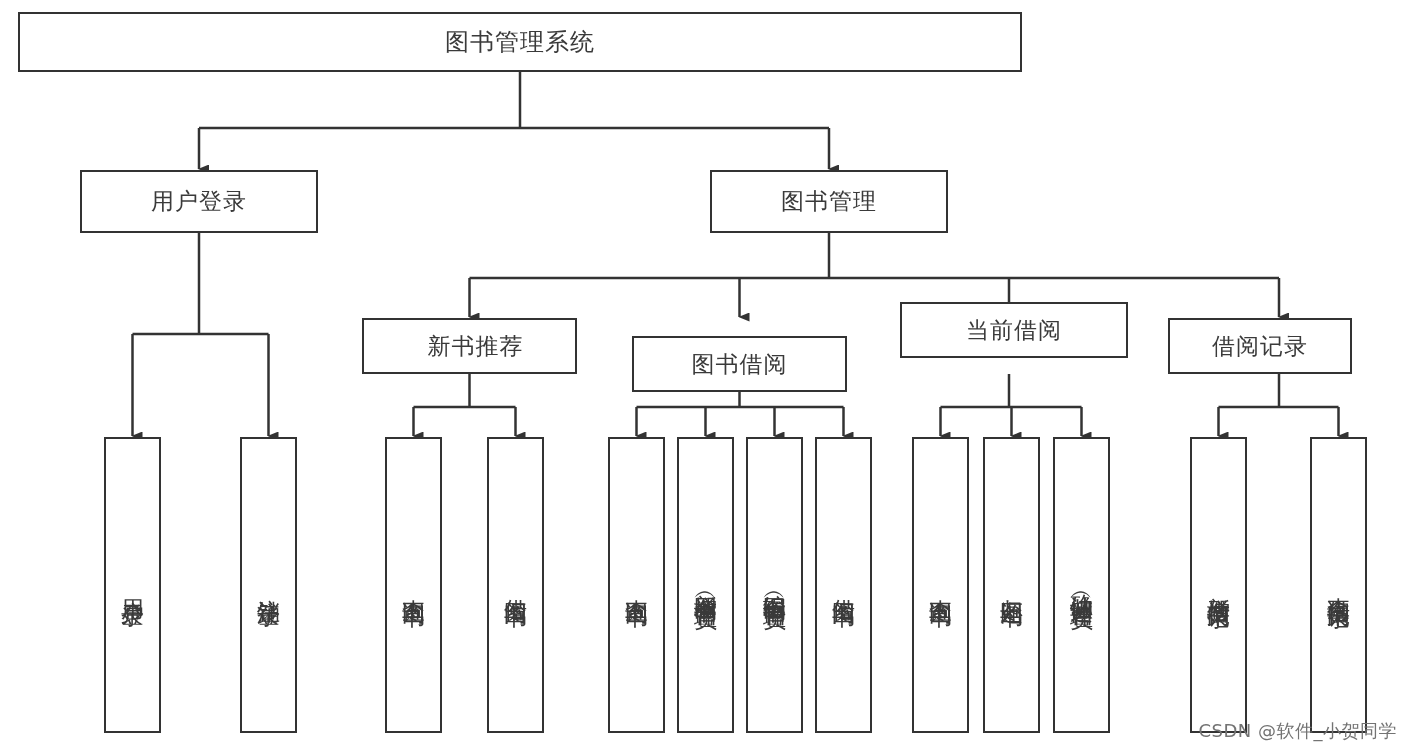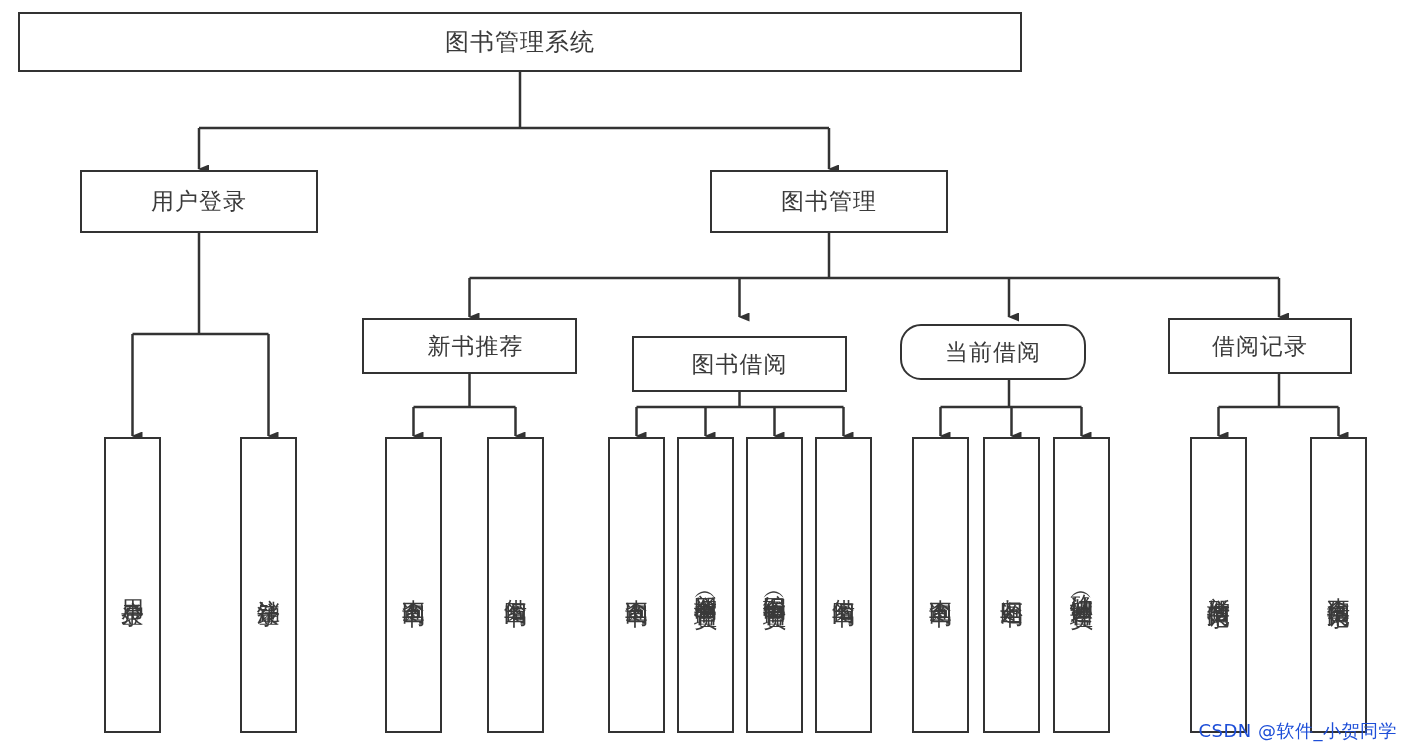--- a/index.html
+++ b/index.html
@@ -59,21 +59,21 @@
     white-space: nowrap;
   }
   .node.root-node {
     font-size: 24px;
   }
   #watermark {
     position: absolute;
     right: 8px;
     bottom: 4px;
     font-size: 18px;
-    color: #1d4ed8;
+    color: #737373;
     letter-spacing: 0.5px;
     white-space: nowrap;
     user-select: none;
   }
 </style>
 </head>
 <body>
 
 <div id="diagram-canvas">
   <svg id="edge-layer" viewBox="0 0 1405 747">
@@ -128,21 +128,21 @@
       </div>
       <div class="node h-node" style="left: 710px; top: 170px; width: 238px; height: 63px;">
         <span class="node-label">图书管理</span>
       </div>
       <div class="node h-node" style="left: 362px; top: 318px; width: 215px; height: 56px; padding-left: 12px;">
         <span class="node-label">新书推荐</span>
       </div>
       <div class="node h-node" style="left: 632px; top: 336px; width: 215px; height: 56px;">
         <span class="node-label">图书借阅</span>
       </div>
-      <div class="node h-node" style="left: 900px; top: 324px; width: 186px; height: 56px; border-radius: 21px;">
+      <div class="node h-node" style="left: 900px; top: 302px; width: 228px; height: 56px;">
         <span class="node-label">当前借阅</span>
       </div>
       <div class="node h-node" style="left: 1168px; top: 318px; width: 184px; height: 56px;">
         <span class="node-label">借阅记录</span>
       </div>
       <div class="node v-node" style="left: 104px; top: 437px; width: 57px; height: 296px;">
         <span class="node-label">用户登录</span>
       </div>
       <div class="node v-node" style="left: 240px; top: 437px; width: 57px; height: 296px;">
         <span class="node-label">注销登录</span>

